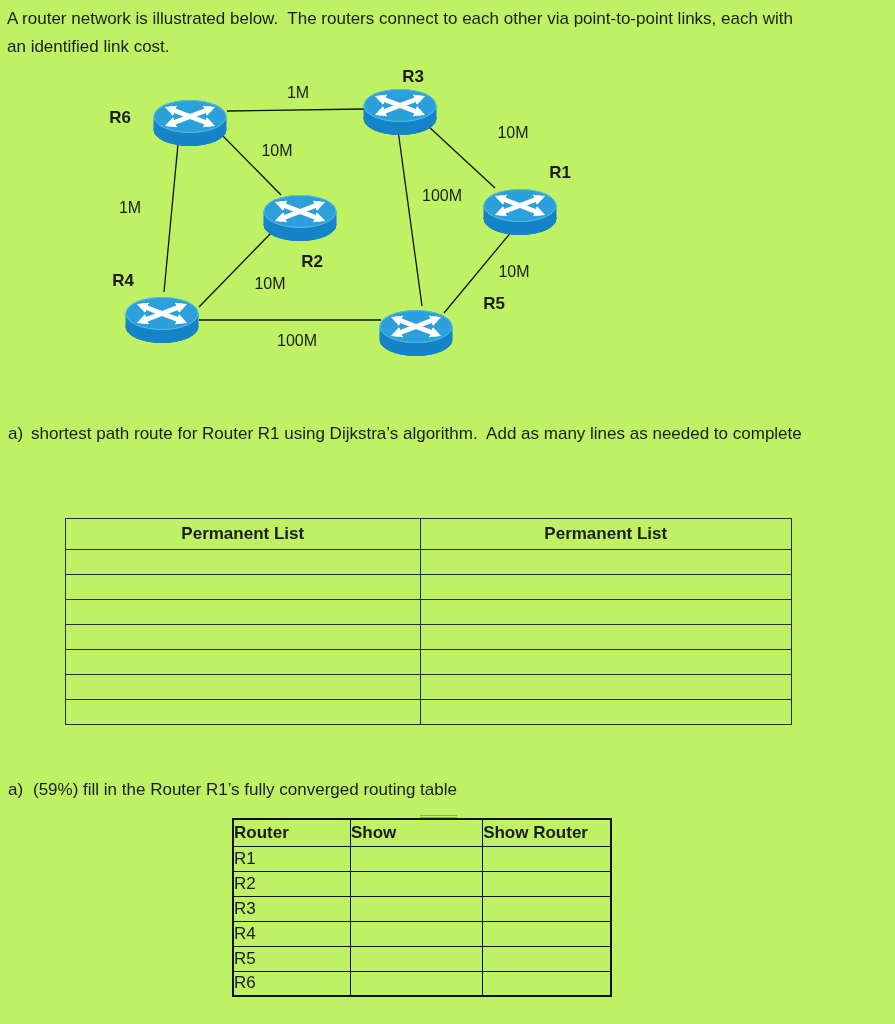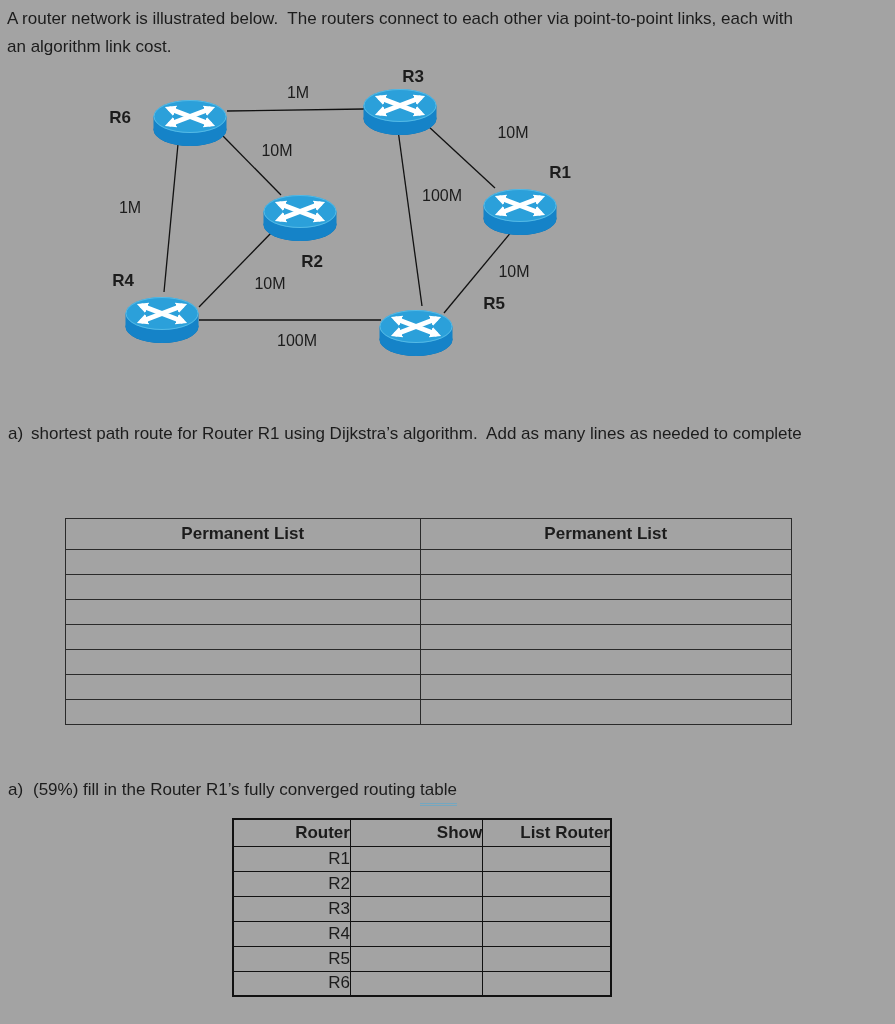--- a/index.html
+++ b/index.html
@@ -6,21 +6,21 @@
   html, body { background: #ffffff; }
   body {
     font-family: "Liberation Sans", sans-serif;
     color: #1c1c1c;
     -webkit-font-smoothing: antialiased;
   }
   .page {
     position: relative;
     width: 895px;
     height: 1024px;
-    background: #a3a3a3;
+    background: #bef264;
     overflow: hidden;
   }
   .textline { white-space: pre; }
 
   
   .intro {
     position: absolute;
     left: 7px; top: 5px;
     width: 884px;
     font-size: 17px;
@@ -63,21 +63,21 @@
     font-size: 17px;
     line-height: 28px;
   }
   .q-marker { flex: none; }
   .q1 { left: 8px; top: 420px; width: 884px; }
   .q1 .q-marker { width: 23px; }
   .q2 { left: 8px; top: 776px; width: 884px; }
   .q2 .q-marker { width: 25px; }
   .grammar-underline {
     border-bottom: 3px double #74a7c0;
-    padding-bottom: 4px;
+    padding-bottom: 16px;
   }
 
   
   .t1 {
     position: absolute;
     left: 65px; top: 518px;
     width: 727px;
     border-collapse: collapse;
   }
   .t1 th, .t1 td {
@@ -93,21 +93,21 @@
   .t2 {
     position: absolute;
     left: 232px; top: 818px;
     width: 380px;
     border-collapse: collapse;
     border: 2.5px solid #111111;
   }
   .t2 th, .t2 td {
     border: 1.4px solid #111111;
     font-size: 17px;
-    text-align: right;
+    text-align: left;
     vertical-align: middle;
   }
   .t2 th { height: 27px; font-weight: bold; }
   .t2 td { height: 25px; }
 
   .svgdefs { position: absolute; width: 0; height: 0; overflow: hidden; }
 </style>
 </head>
 <body>
 
@@ -124,21 +124,21 @@
     <ellipse cx="37" cy="21.5" rx="36" ry="16" fill="none" stroke="#5fc0e8" stroke-width="0.8"></ellipse>
     <line x1="16" y1="13.5" x2="58" y2="29.5" stroke="#ffffff" stroke-width="4.6" marker-start="url(#rtr-ah)" marker-end="url(#rtr-ah)"></line>
     <line x1="16" y1="29.5" x2="58" y2="13.5" stroke="#ffffff" stroke-width="4.6" marker-start="url(#rtr-ah)" marker-end="url(#rtr-ah)"></line>
   </symbol>
 </svg>
 
 <div class="page">
 
   <div class="intro">
     <div class="textline">A router network is illustrated below.  The routers connect to each other via point-to-point links, each with</div>
-    <div class="textline">an algorithm link cost.</div>
+    <div class="textline">an identified link cost.</div>
   </div>
 
   <div class="diagram">
     <svg class="linklayer" viewBox="0 0 895 310">
       <line class="link" x1="227" y1="51" x2="364" y2="49"></line>
       <line class="link" x1="222" y1="75" x2="281" y2="135"></line>
       <line class="link" x1="178" y1="84" x2="164" y2="232"></line>
       <line class="link" x1="199" y1="247" x2="273" y2="171"></line>
       <line class="link" x1="199" y1="260" x2="381" y2="260"></line>
       <line class="link" x1="398" y1="70" x2="422" y2="246"></line>
@@ -252,21 +252,21 @@
   <table class="t2">
     <colgroup>
         <col style="width:118px">
         <col style="width:133px">
         <col style="width:129px">
       </colgroup>
     <tbody>
         <tr>
       <th>Router</th>
       <th>Show</th>
-      <th>List Router</th>
+      <th>Show Router</th>
     </tr>
     <tr>
       <td>R1</td>
       <td></td>
       <td></td>
     </tr>
     <tr>
       <td>R2</td>
       <td></td>
       <td></td>

